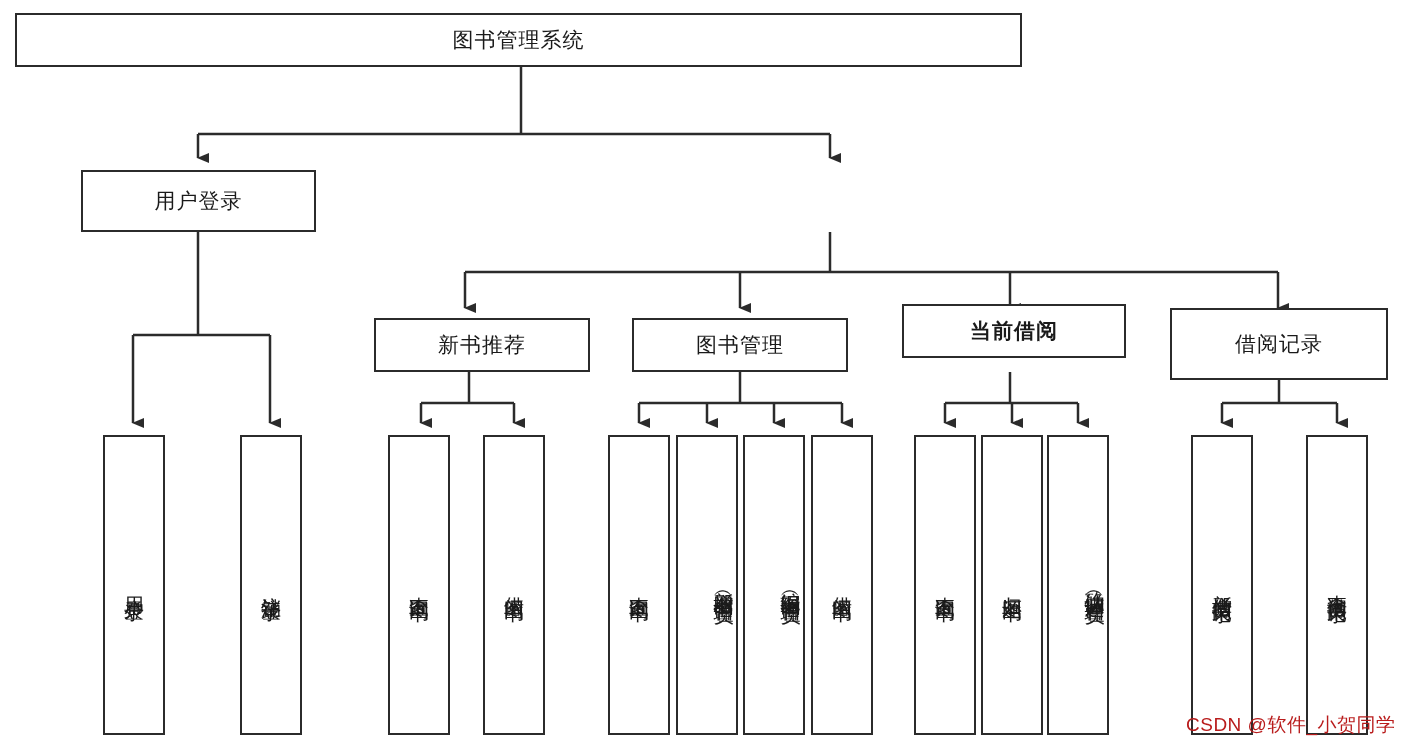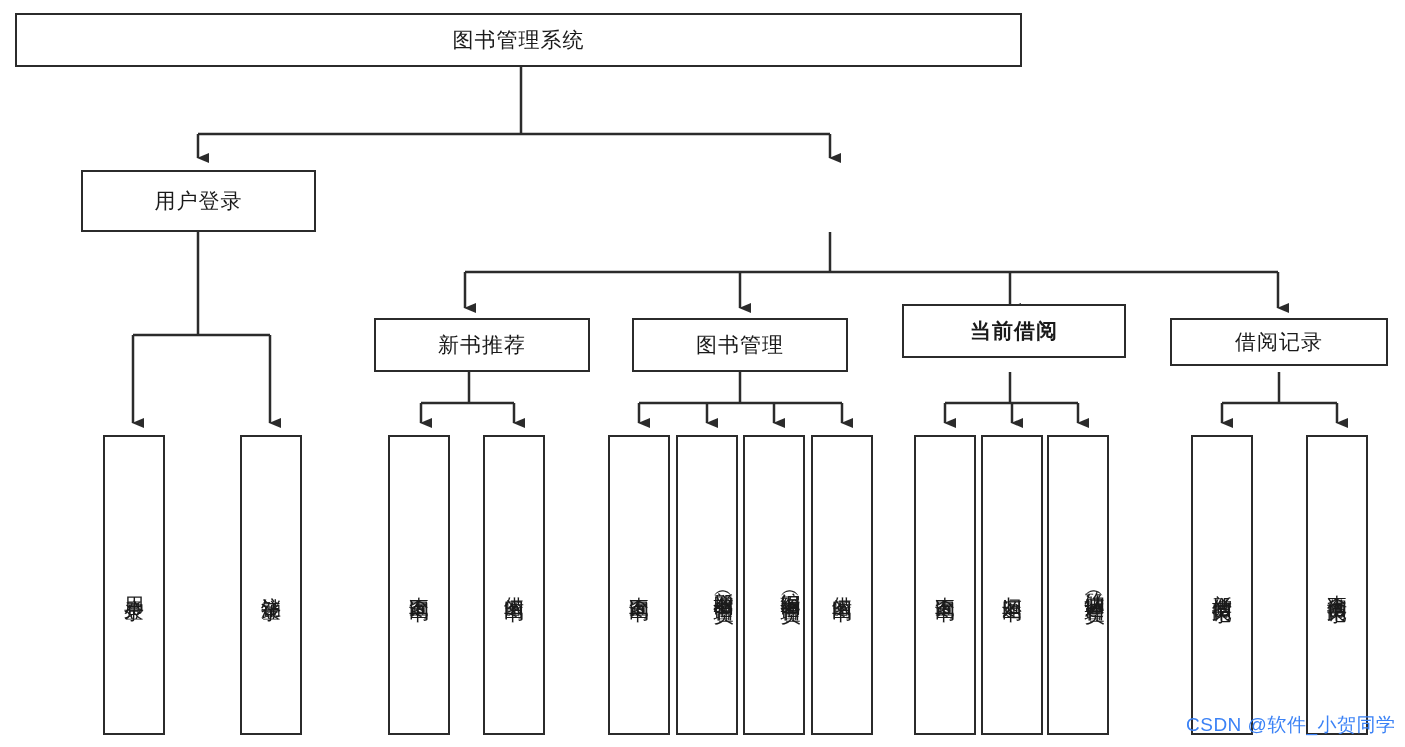--- a/index.html
+++ b/index.html
@@ -58,21 +58,21 @@
   }
   .node-label {
     display: block;
     white-space: nowrap;
   }
   #watermark {
     position: absolute;
     left: 1186px;
     top: 712px;
     font-size: 19px;
-    color: #3b82f6;
+    color: #b91c1c;
     letter-spacing: 0.5px;
     white-space: nowrap;
     z-index: 5;
     font-family: "Liberation Sans", "DejaVu Sans", sans-serif;
   }
 </style>
 </head>
 <body>
 
 <div id="diagram-root">
@@ -140,21 +140,21 @@
 
   <div class="node h-node" style="left:374px; top:318px; width:216px; height:54px;">
     <span class="node-label">新书推荐</span>
   </div>
   <div class="node h-node" style="left:632px; top:318px; width:216px; height:54px;">
     <span class="node-label">图书管理</span>
   </div>
   <div class="node h-node" style="left:902px; top:304px; width:224px; height:54px;font-weight:bold;">
     <span class="node-label">当前借阅</span>
   </div>
-  <div class="node h-node" style="left:1170px; top:318px; width:218px; height:48px;">
+  <div class="node h-node" style="left:1170px; top:308px; width:218px; height:72px;">
     <span class="node-label">借阅记录</span>
   </div>
 
   <div class="node v-node" style="left:103px; top:435px; width:62px; height:300px; align-items:center;">
     <span class="node-label">用户登录</span>
   </div>
   <div class="node v-node" style="left:240px; top:435px; width:62px; height:300px; align-items:center;">
     <span class="node-label">注销登录</span>
   </div>
 

